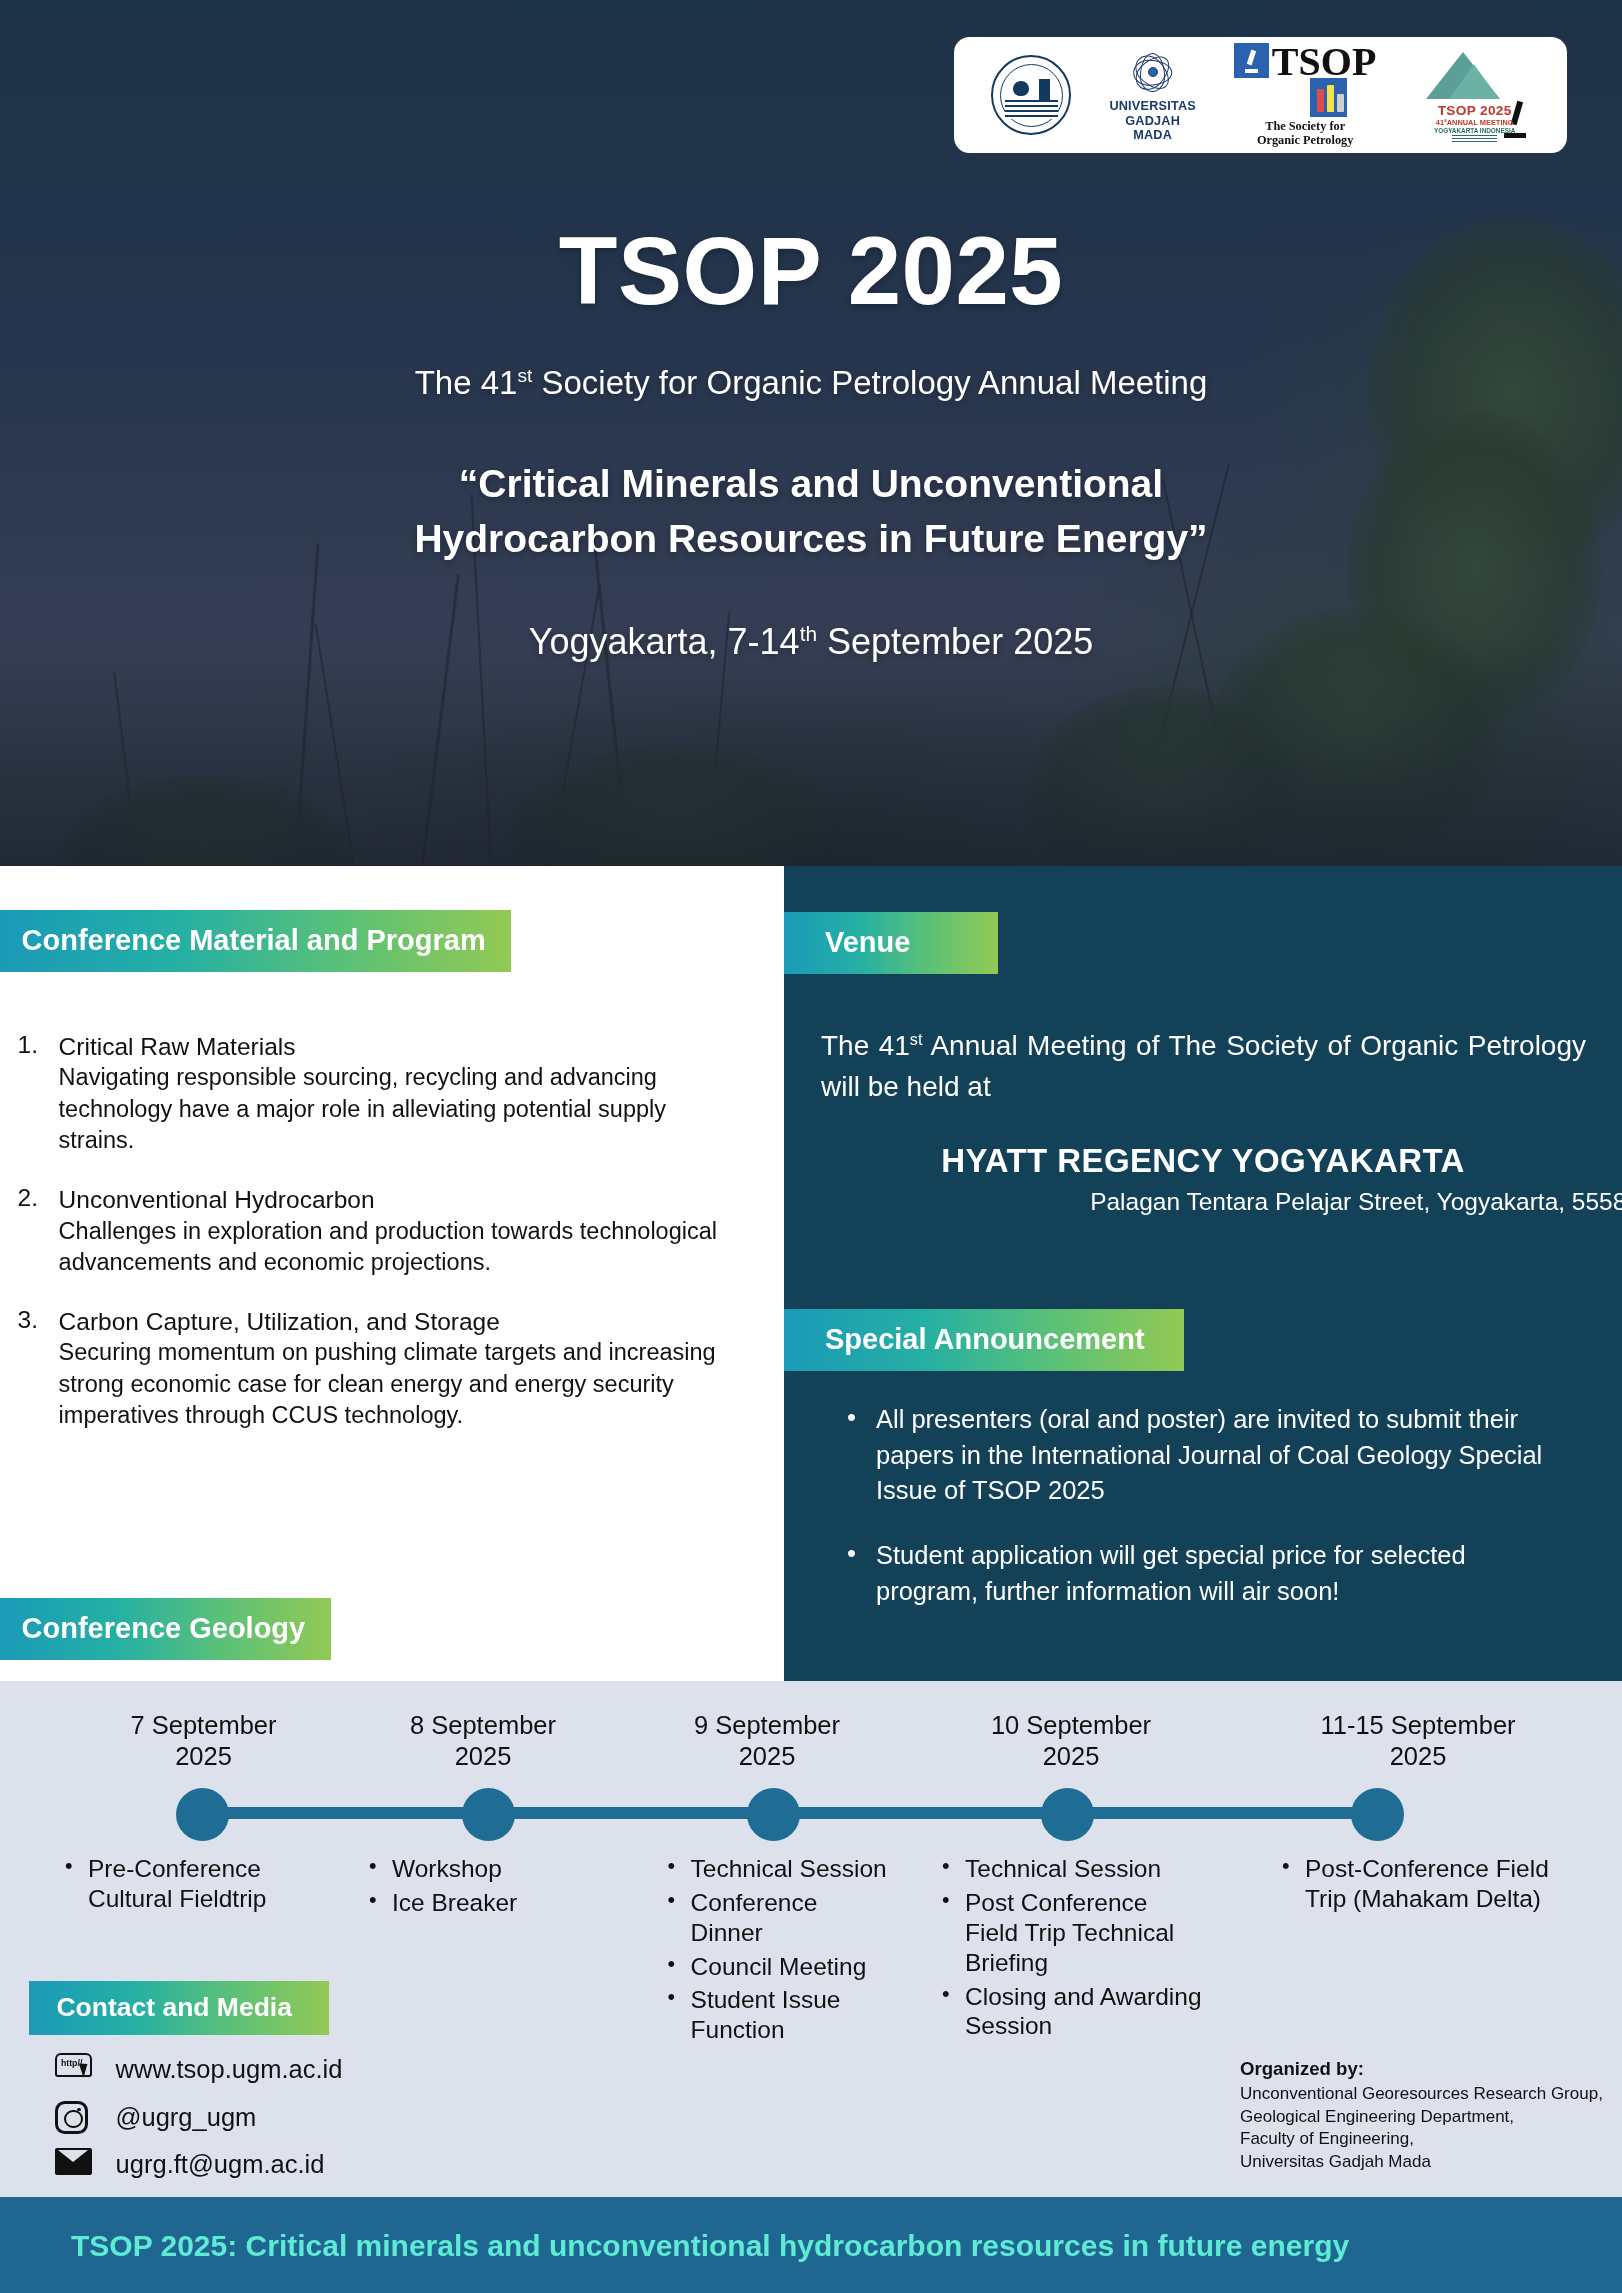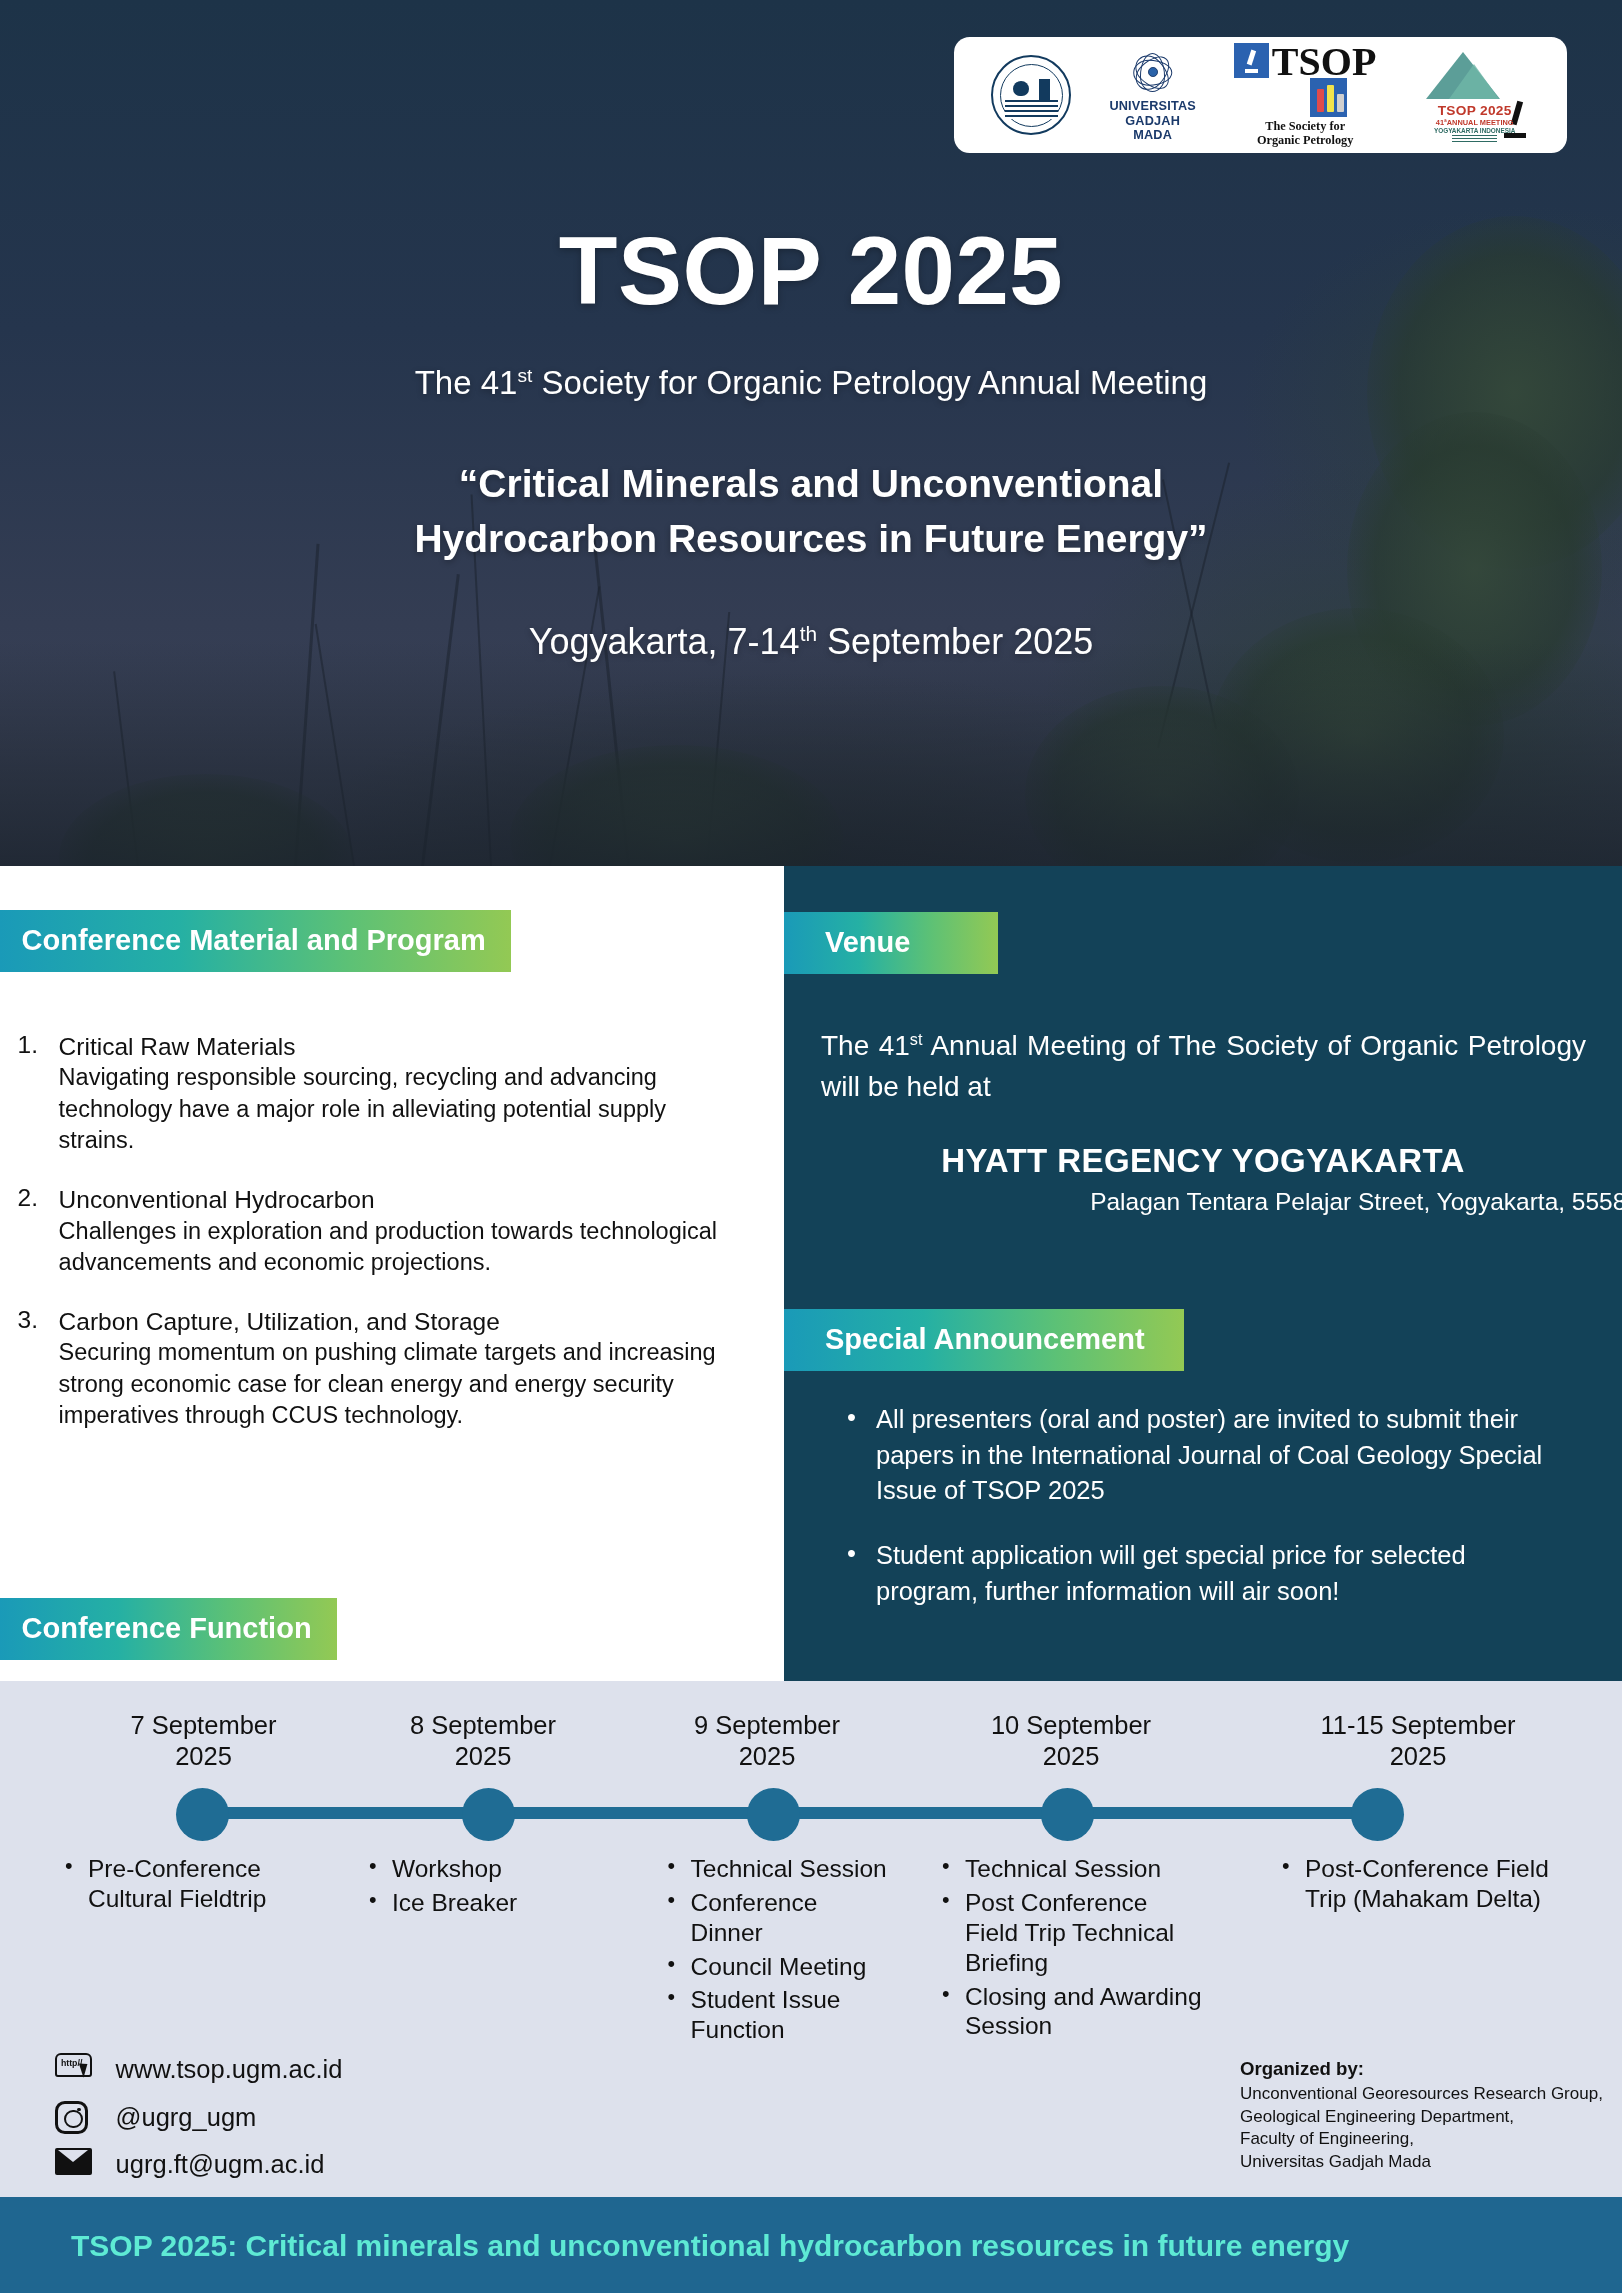--- a/index.html
+++ b/index.html
@@ -286,21 +286,21 @@
   <div class="venue-name">HYATT REGENCY YOGYAKARTA</div>
   <div class="venue-addr">Palagan Tentara Pelajar Street, Yogyakarta, 55581</div>
 
   <div class="tag tag-special">Special Announcement</div>
   <ul class="special">
     <li>All presenters (oral and poster) are invited to submit their papers in the International Journal of Coal Geology Special Issue of TSOP 2025</li>
     <li>Student application will get special price for selected program, further information will air soon!</li>
   </ul>
 
   <div class="timeline-band"></div>
-  <div class="tag tag-timeline">Conference Function</div>
+  <div class="tag tag-timeline">Conference Geology</div>
 
   <div class="tl-line"></div>
   <div class="tl-dot" style="left:176px;"></div>
   <div class="tl-dot" style="left:462px;"></div>
   <div class="tl-dot" style="left:747px;"></div>
   <div class="tl-dot" style="left:1041px;"></div>
   <div class="tl-dot" style="left:1351px;"></div>
 
   <div class="tl-col" style="left:59px; top:1710px; width:289px;">
     <div class="tl-date">
@@ -351,20 +351,21 @@
   <div class="tl-col" style="left:1276px; top:1710px; width:284px;">
     <div class="tl-date">
       <div>11-15 September</div>
       <div>2025</div>
     </div>
     <ul class="tl-items">
       <li>Post-Conference Field Trip (Mahakam Delta)</li>
     </ul>
   </div>
 
+  <div class="tag tag-contact">Contact and Media</div>
   <div class="contact-list">
     <div class="contact-row">
       <div class="c-icon">
         <div class="ic-url">
             <span>http//</span>
           </div>
           <div class="ic-cursor"></div>
       </div>
       <div class="c-text">www.tsop.ugm.ac.id</div>
     </div>

